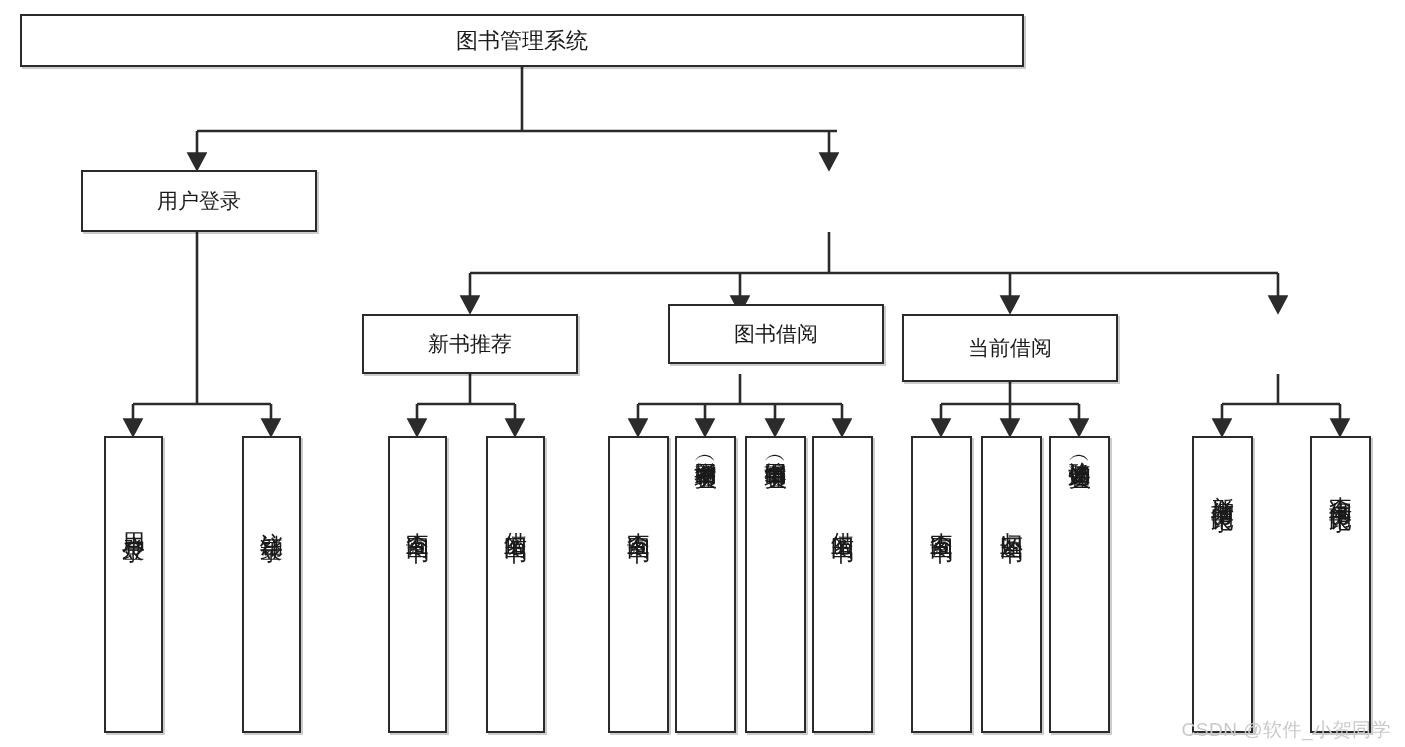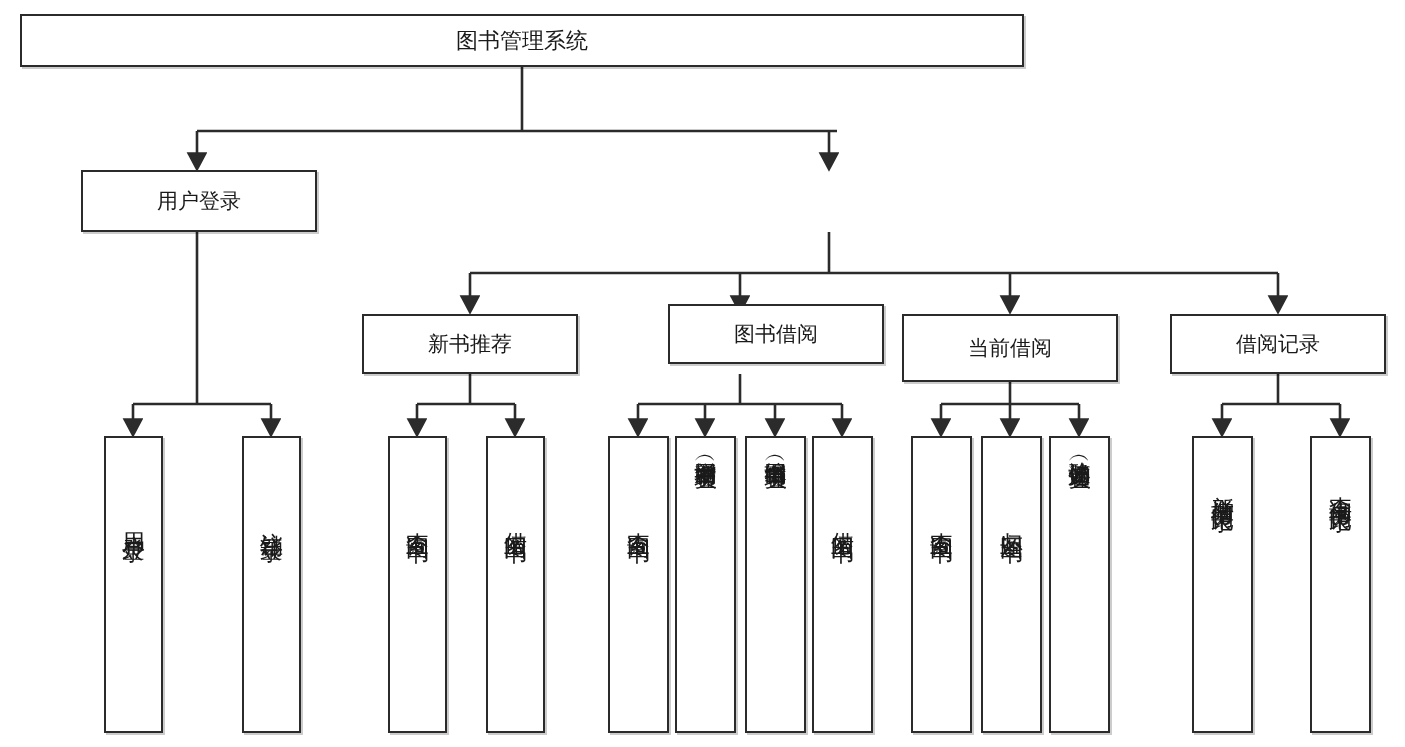--- a/index.html
+++ b/index.html
@@ -127,23 +127,20 @@
 
   <div class="node h" style="left:362px;top:314px;width:216px;height:60px;align-items:center;">
     <span class="lbl">新书推荐</span>
   </div>
   <div class="node h" style="left:632px;top:304px;width:216px;height:60px;margin-left:36px;">
     <span class="lbl">图书借阅</span>
   </div>
   <div class="node h" style="left:902px;top:314px;width:216px;height:68px;">
     <span class="lbl">当前借阅</span>
   </div>
-  <div class="node h" style="left:1170px;top:314px;width:216px;height:60px;">
-    <span class="lbl">借阅记录</span>
-  </div>
 
   <div class="node leaf mid2" style="left:104px;top:436px;width:59px;height:297px;">
     <span class="lbl">用户登录</span>
   </div>
   <div class="node leaf mid2" style="left:242px;top:436px;width:59px;height:297px;">
     <span class="lbl">注销登录</span>
   </div>
 
   <div class="node leaf mid2" style="left:388px;top:436px;width:59px;height:297px;">
     <span class="lbl">查询图书</span>
@@ -175,13 +172,14 @@
     <span class="lbl">确认归还（管理员）</span>
   </div>
 
   <div class="node leaf mid" style="left:1192px;top:436px;width:61px;height:297px;">
     <span class="lbl">新增借阅记录</span>
   </div>
   <div class="node leaf mid" style="left:1310px;top:436px;width:61px;height:297px;">
     <span class="lbl">查询借阅记录</span>
   </div>
 
+  <div id="watermark">CSDN @软件_小贺同学</div>
 </div>
 
 </body></html>

